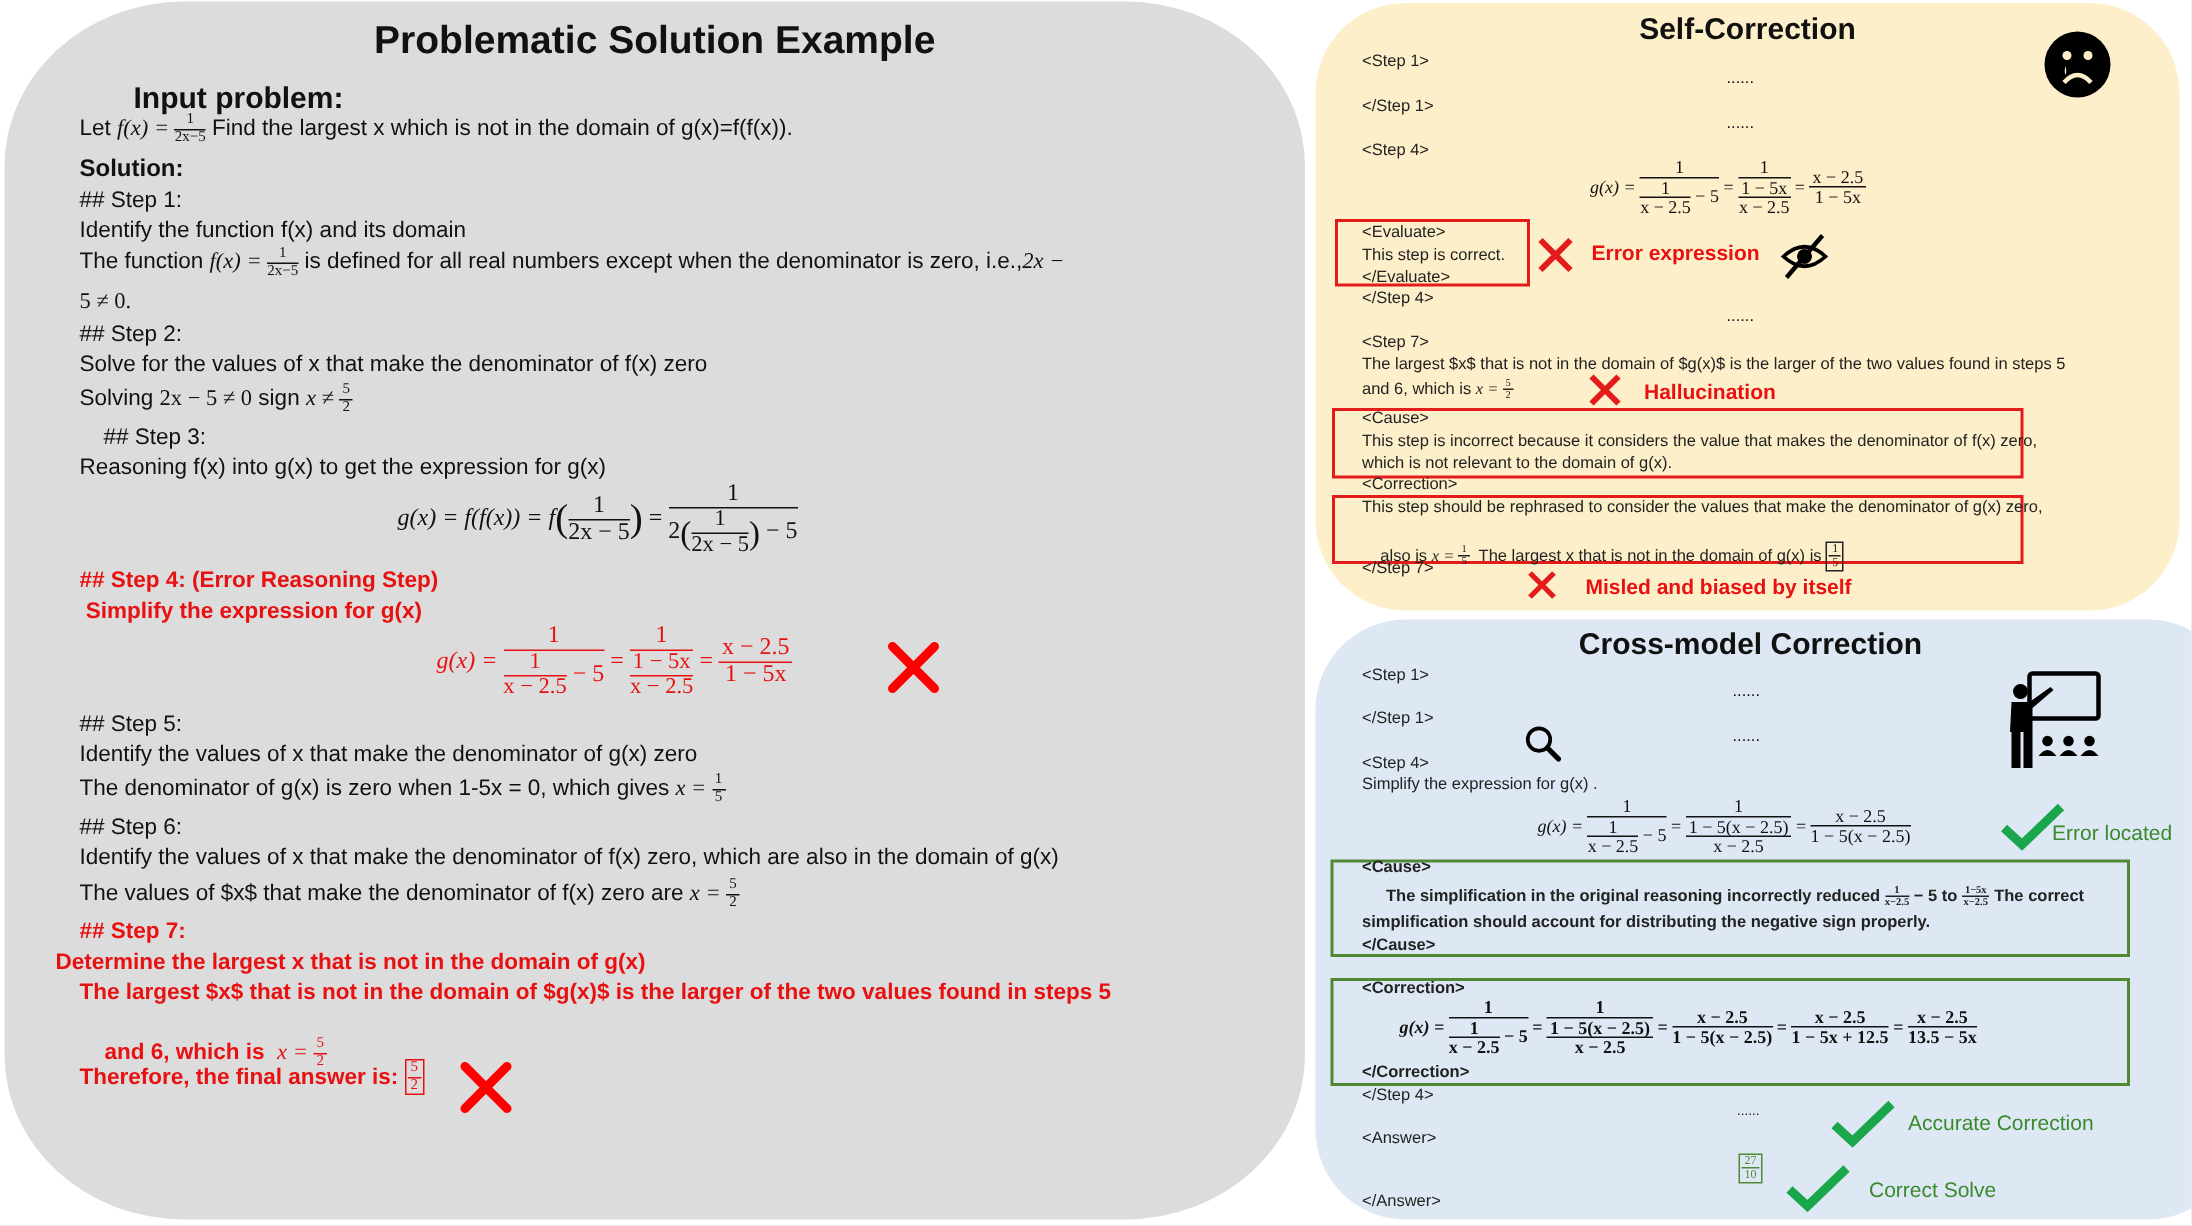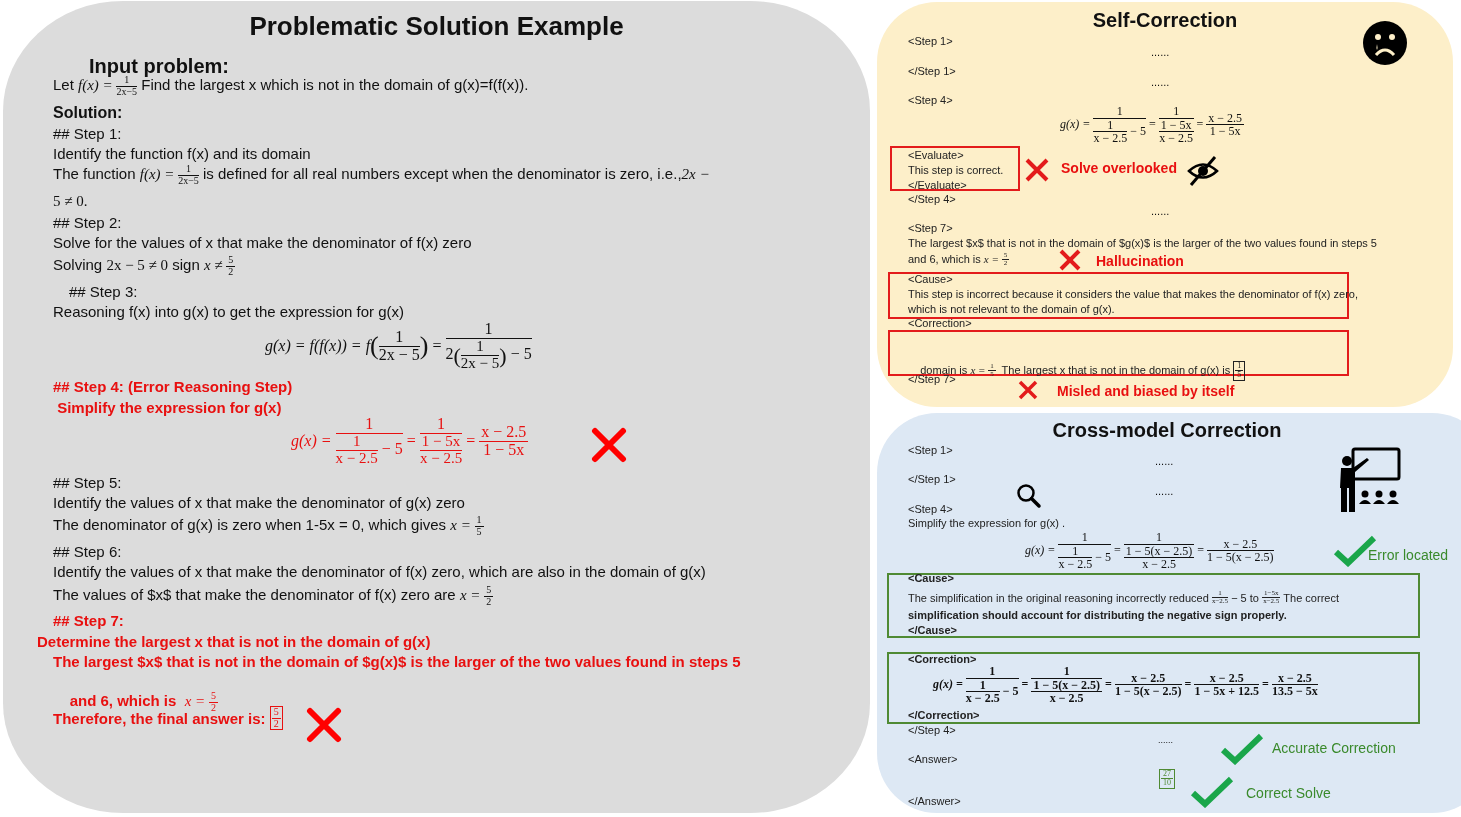--- a/index.html
+++ b/index.html
@@ -114,21 +114,21 @@
     <span class="math" style="vertical-align:middle;">g(x) = </span><span class="frac"><span class="num">1</span><span><span class="frac"><span class="num">1</span><span>x − 2.5</span></span><span> − 5</span></span></span><span style="vertical-align:middle;"> = </span><span class="frac"><span class="num">1</span><span><span class="frac"><span class="num">1 − 5x</span><span>x − 2.5</span></span></span></span><span style="vertical-align:middle;"> = </span><span class="frac"><span class="num">x − 2.5</span><span>1 − 5x</span></span>
   </div>
 
   <div class="rbox" style="left:13px;top:144px;width:130px;height:45px;"></div>
   <div class="abs tag" style="left:31px;top:147px;">&lt;Evaluate&gt;</div>
   <div class="abs tag" style="left:31px;top:162px;">This step is correct.</div>
   <div class="abs tag" style="left:31px;top:177px;">&lt;/Evaluate&gt;</div>
   <svg class="xmark" style="left:147px;top:155px;" width="26" height="26" viewBox="0 0 26 26">
       <path d="M3 3 L23 23 M23 3 L3 23" stroke="#e31b1b" stroke-width="4"></path>
     </svg>
-  <div class="abs red" style="left:184px;top:158px;font-size:14px;font-weight:bold;">Solve overlooked</div>
+  <div class="abs red" style="left:184px;top:158px;font-size:14px;font-weight:bold;">Error expression</div>
   <svg class="abs" style="left:309px;top:152px;" width="34" height="34" viewBox="0 0 34 34">
     <path d="M3 17 Q17 4 31 17 Q17 30 3 17z" fill="none" stroke="#000" stroke-width="2.5"></path>
     <circle cx="17" cy="17" r="5" fill="#000"></circle>
     <path d="M5 31 L29 3" stroke="#000" stroke-width="3"></path>
   </svg>
   <div class="abs tag" style="left:31px;top:191px;">&lt;/Step 4&gt;</div>
   <div class="abs dots" style="left:274px;top:203px;">......</div>
 
   <div class="abs tag" style="left:31px;top:220px;">&lt;Step 7&gt;</div>
   <div class="abs tag" style="left:31px;top:235px;">The largest $x$ that is not in the domain of $g(x)$ is the larger of the two values found in steps 5</div>
@@ -140,22 +140,23 @@
     </svg>
   <div class="abs red" style="left:219px;top:251px;font-size:14px;font-weight:bold;">Hallucination</div>
 
   <div class="abs tag" style="left:31px;top:271px;">&lt;Cause&gt;</div>
   <div class="rbox" style="left:11px;top:270px;width:461px;height:47px;"></div>
   <div class="abs tag" style="left:31px;top:286px;">This step is incorrect because it considers the value that makes the denominator of f(x) zero,</div>
   <div class="abs tag" style="left:31px;top:301px;">which is not relevant to the domain of g(x).</div>
 
   <div class="abs tag" style="left:31px;top:315px;">&lt;Correction&gt;</div>
   <div class="rbox" style="left:11px;top:328px;width:461px;height:46px;"></div>
+  <div class="abs tag" style="left:31px;top:330px;">This step should be rephrased to consider the values that make the denominator of g(x) zero,</div>
   <div class="abs tag" style="left:31px;top:347px;white-space:pre;">
-    <span>domain is </span><span class="math">x = </span><span class="frac" style="font-size:7px;"><span class="num">1</span><span>5</span></span><span>  The largest x that is not in the domain of g(x) is </span><span class="boxed frac" style="font-size:8px;"><span class="num">1</span><span>5</span></span>
+    <span>also is </span><span class="math">x = </span><span class="frac" style="font-size:7px;"><span class="num">1</span><span>5</span></span><span>  The largest x that is not in the domain of g(x) is </span><span class="boxed frac" style="font-size:8px;"><span class="num">1</span><span>5</span></span>
   </div>
   <div class="abs tag" style="left:31px;top:371px;">&lt;/Step 7&gt;</div>
   <svg class="xmark" style="left:140px;top:378px;" width="22" height="20" viewBox="0 0 22 20">
       <path d="M3 2 L19 18 M19 2 L3 18" stroke="#e31b1b" stroke-width="3.5"></path>
     </svg>
   <div class="abs red" style="left:180px;top:381px;font-size:14px;font-weight:bold;">Misled and biased by itself</div>
 </div>
 
 <div class="panel" id="cross">
   <div class="abs title" style="left:0;width:580px;top:6px;font-size:20px;">Cross-model Correction</div>
@@ -184,21 +185,21 @@
   <div class="abs" style="left:148px;top:118px;font-family:'Liberation Serif',serif;font-size:12px;">
     <span class="math" style="vertical-align:middle;">g(x) = </span><span class="frac"><span class="num">1</span><span><span class="frac"><span class="num">1</span><span>x − 2.5</span></span><span> − 5</span></span></span><span style="vertical-align:middle;"> = </span><span class="frac"><span class="num">1</span><span><span class="frac"><span class="num">1 − 5(x − 2.5)</span><span>x − 2.5</span></span></span></span><span style="vertical-align:middle;"> = </span><span class="frac"><span class="num">x − 2.5</span><span>1 − 5(x − 2.5)</span></span>
   </div>
   <svg class="abs" style="left:456px;top:122px;" width="44" height="32" viewBox="0 0 44 32">
       <path d="M3 17 L15 28 L41 3" fill="none" stroke="#1aa64a" stroke-width="6"></path>
     </svg>
   <div class="abs green" style="left:491px;top:134px;font-size:14px;">Error located</div>
 
   <div class="gbox" style="left:10px;top:160px;width:533px;height:65px;"></div>
   <div class="abs tag" style="left:31px;top:159px;font-weight:bold;">&lt;Cause&gt;</div>
-  <div class="abs tag" style="left:31px;top:177px;font-weight:normal;">
+  <div class="abs tag" style="left:47px;top:177px;font-weight:bold;">
     <span style="vertical-align:middle;">The simplification in the original reasoning incorrectly reduced </span><span class="frac" style="font-size:7px;"><span class="num">1</span><span>x−2.5</span></span><span style="vertical-align:middle;"> − 5 to </span><span class="frac" style="font-size:7px;"><span class="num">1−5x</span><span>x−2.5</span></span><span style="vertical-align:middle;"> The correct</span>
   </div>
   <div class="abs tag" style="left:31px;top:196px;font-weight:bold;">simplification should account for distributing the negative sign properly.</div>
   <div class="abs tag" style="left:31px;top:211px;font-weight:bold;">&lt;/Cause&gt;</div>
 
   <div class="gbox" style="left:10px;top:239px;width:533px;height:72px;"></div>
   <div class="abs tag" style="left:31px;top:240px;font-weight:bold;">&lt;Correction&gt;</div>
   <div class="abs" style="left:56px;top:252px;font-family:'Liberation Serif',serif;font-size:12px;font-weight:bold;">
     <span class="math" style="vertical-align:middle;">g(x) = </span><span class="frac"><span class="num">1</span><span><span class="frac"><span class="num">1</span><span>x − 2.5</span></span><span> − 5</span></span></span><span style="vertical-align:middle;"> = </span><span class="frac"><span class="num">1</span><span><span class="frac"><span class="num">1 − 5(x − 2.5)</span><span>x − 2.5</span></span></span></span><span style="vertical-align:middle;"> = </span><span class="frac"><span class="num">x − 2.5</span><span>1 − 5(x − 2.5)</span></span><span style="vertical-align:middle;"> = </span><span class="frac"><span class="num">x − 2.5</span><span>1 − 5x + 12.5</span></span><span style="vertical-align:middle;"> = </span><span class="frac"><span class="num">x − 2.5</span><span>13.5 − 5x</span></span>
   </div>

